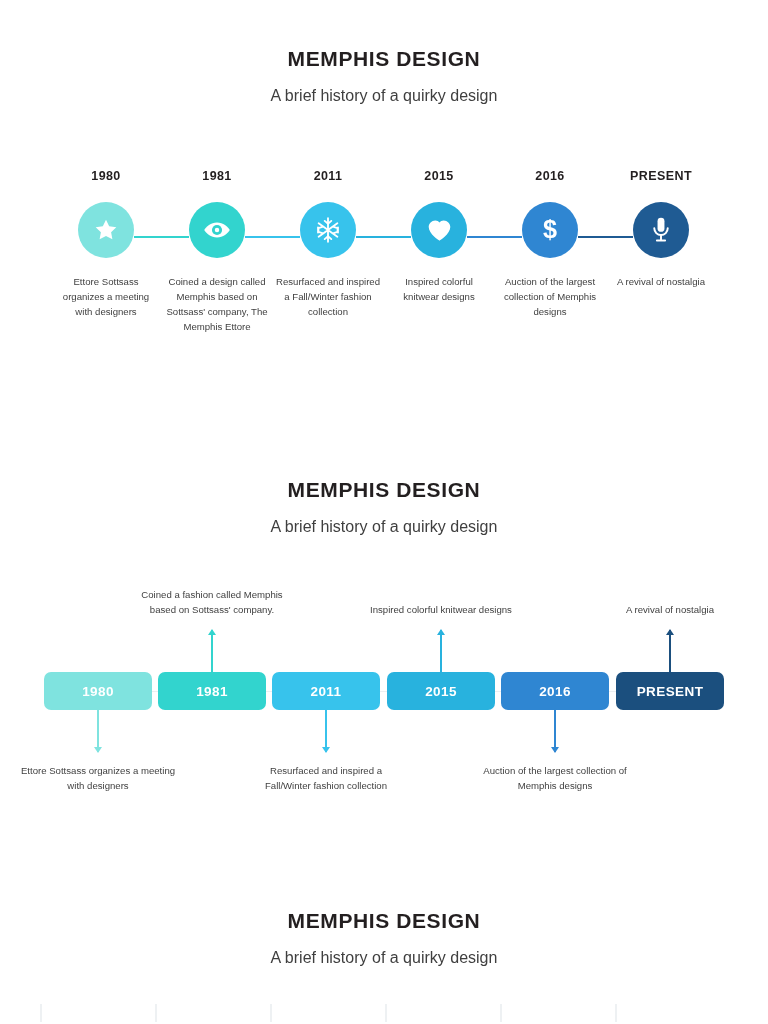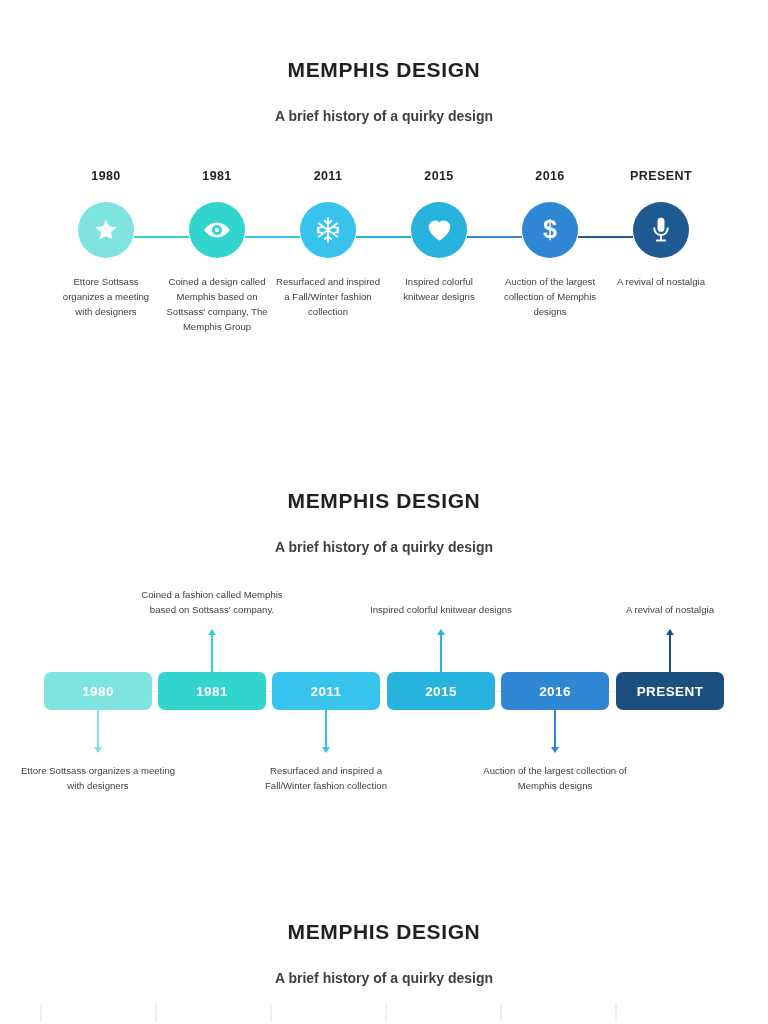--- a/index.html
+++ b/index.html
@@ -22,26 +22,26 @@
     position: absolute;
     left: 0;
     width: 768px;
     text-align: center;
   }
   .head-title {
     font-size: 21px;
     font-weight: bold;
     letter-spacing: 0.6px;
     color: #231f20;
-    margin: 15px;
+    margin: 4px;
     line-height: 1.2;
   }
   .head-sub {
-    font-size: 14px;
-    font-weight: bold;
+    font-size: 16px;
+    font-weight: normal;
     color: #3f3f3f;
     margin: 0;
     padding-top: 11px;
     line-height: 1.2;
   }
 
   
   #section-circles {
     position: absolute;
     left: 0;
@@ -214,21 +214,21 @@
         <div class="c-year">1981</div>
         <div class="c-circle-wrap">
           <div class="c-circle" style="background: rgb(50, 212, 206);">
             <svg width="30" height="30" viewBox="0 0 32 32">
               <path fill="#ffffff" d="M16 8C9.5 8 4.3 12.4 2.4 16c1.9 3.6 7.1 8 13.6 8s11.7-4.4 13.6-8C27.7 12.4 22.5 8 16 8z"></path>
               <circle cx="16" cy="16" r="5.4" fill="#32D4CE"></circle>
               <circle cx="16" cy="16" r="2.4" fill="#ffffff"></circle>
             </svg>
           </div>
         </div>
-        <div class="c-desc">Coined a design called Memphis based on Sottsass' company, The Memphis Group</div>
+        <div class="c-desc">Coined a design called Memphis based on Sottsass' company, The Memphis Ettore</div>
       </div>
       <div class="c-node" style="left: 328px;">
         <div class="c-year">2011</div>
         <div class="c-circle-wrap">
           <div class="c-circle" style="background: rgb(55, 195, 236);">
             <svg width="28" height="28" viewBox="0 0 32 32" stroke="#ffffff" stroke-width="2.1" stroke-linecap="round" fill="none">
               <path d="M16 2.5v27M5.3 8.2l21.4 15.6M26.7 8.2L5.3 23.8"></path>
               <path d="M12.2 5.6L16 8.9l3.8-3.3M12.2 26.4L16 23.1l3.8 3.3"></path>
               <path d="M4.6 13.1l.5 4.9 4.4 1.6M27.4 18.9l-.5-4.9-4.4-1.6"></path>
               <path d="M9.5 12.4l-4.4 1.6-.5 4.9M22.5 19.6l4.4-1.6.5-4.9"></path>

